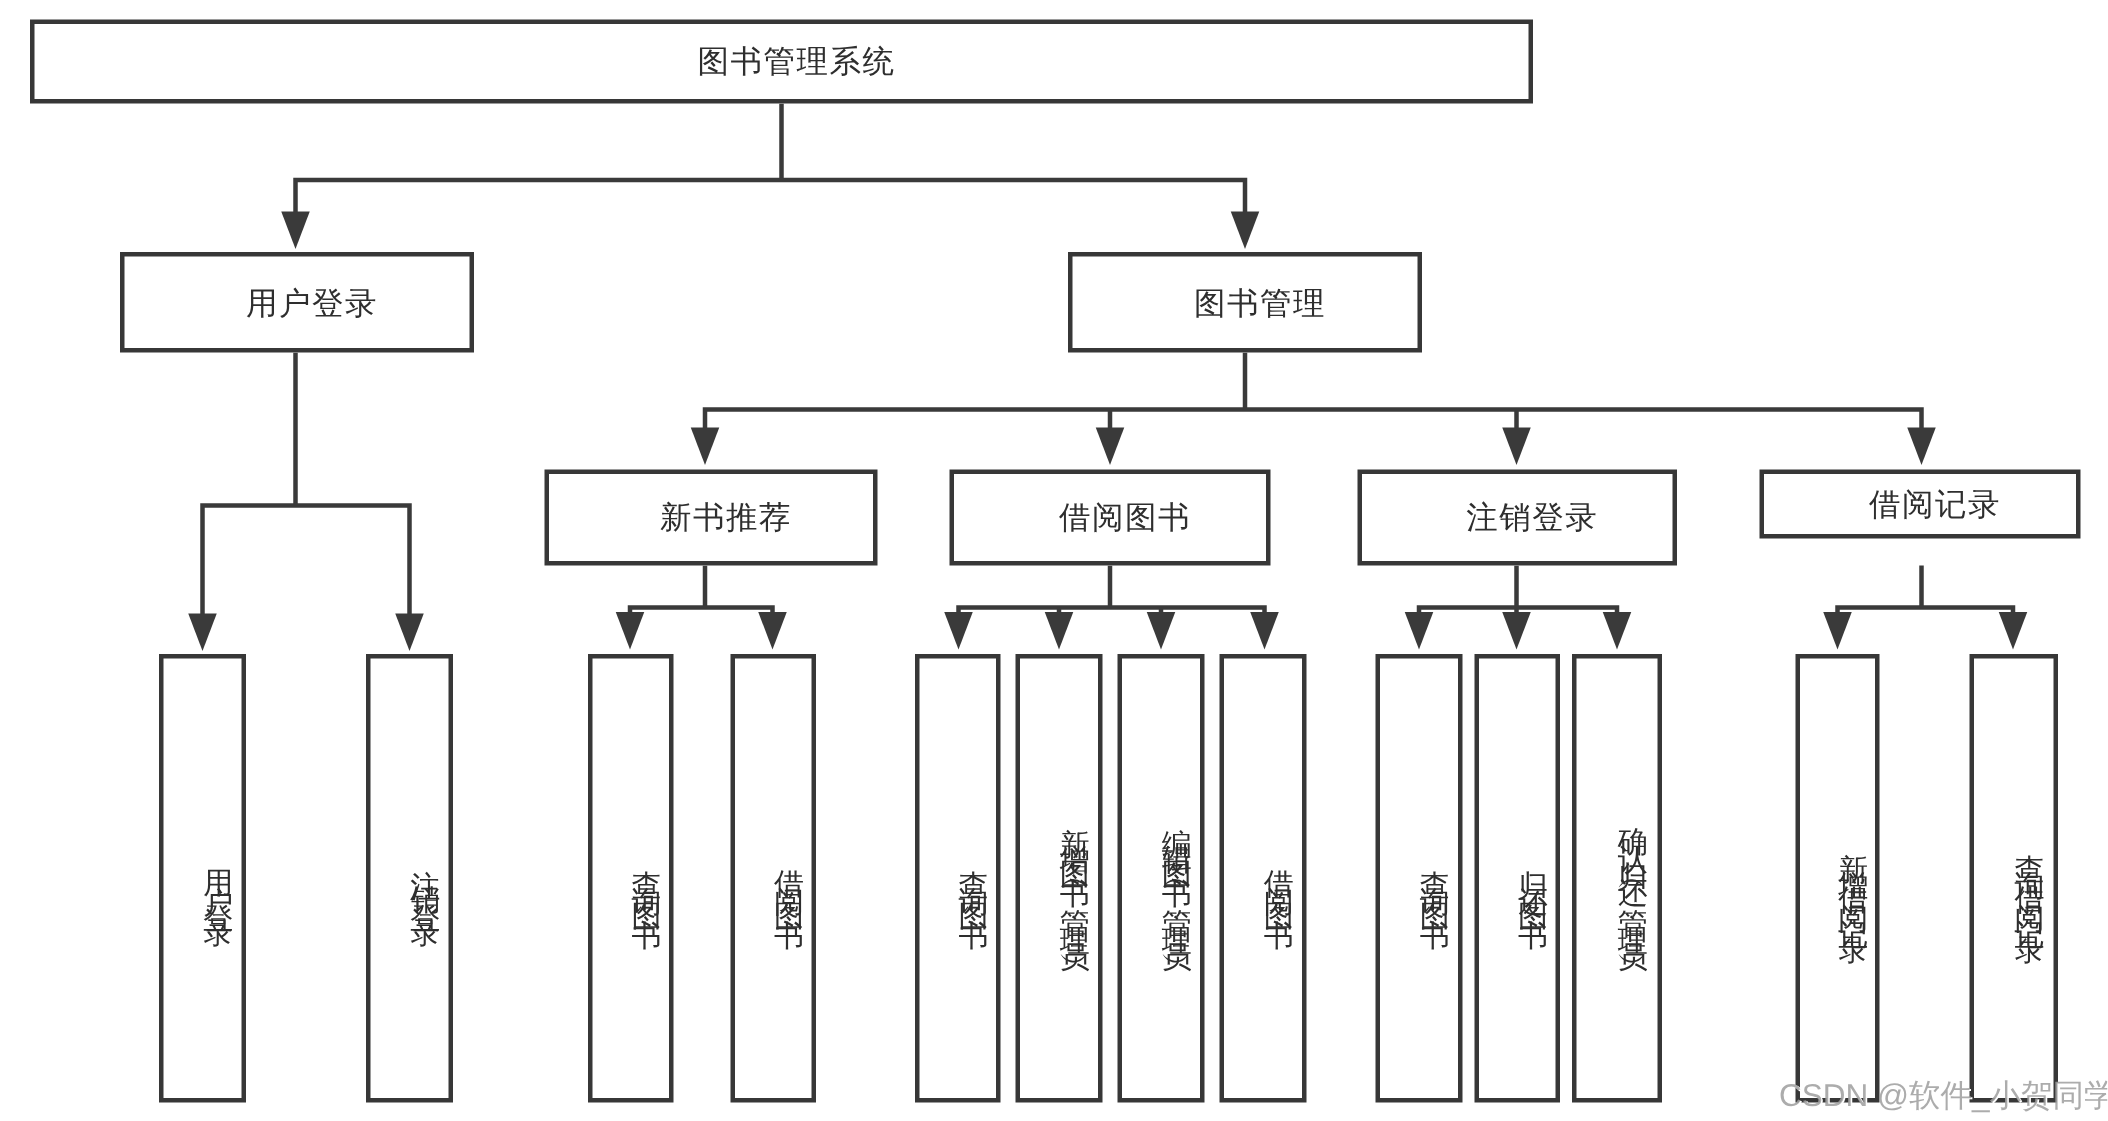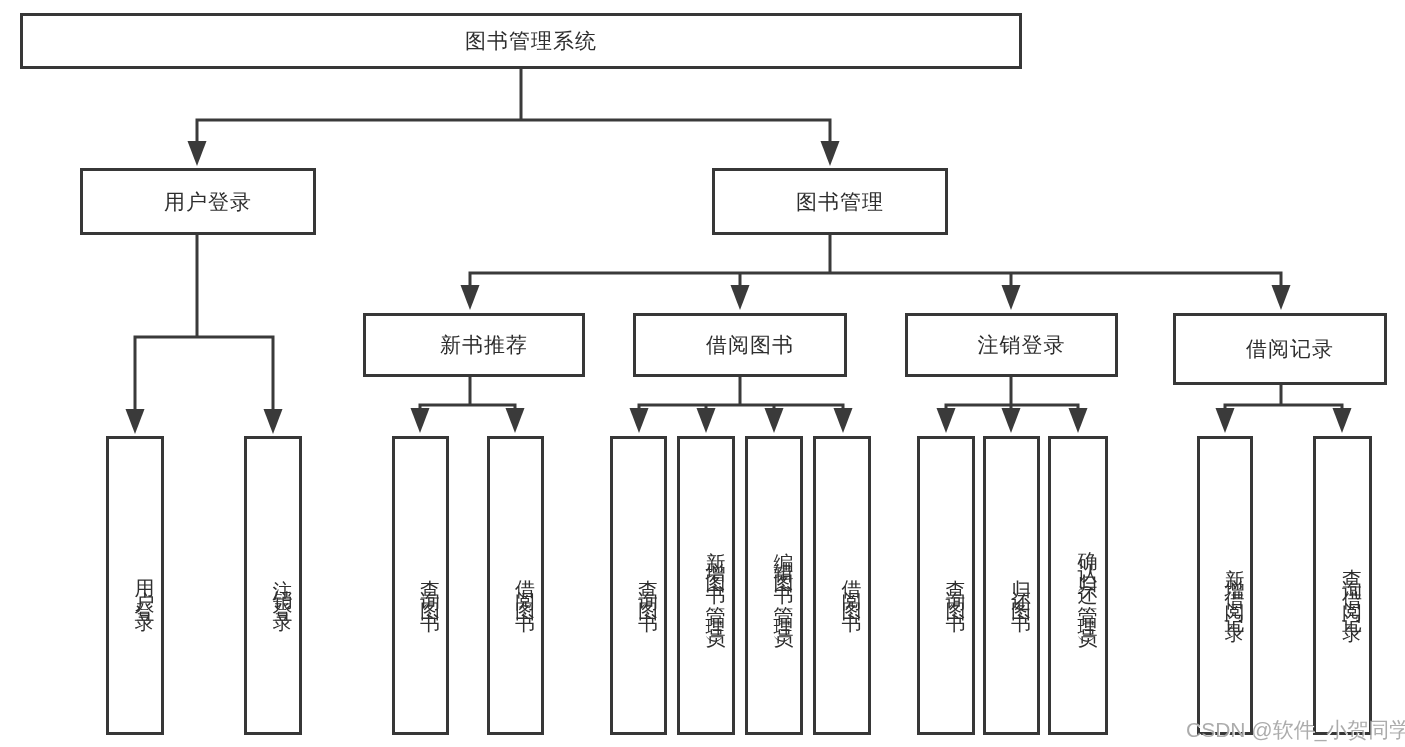--- a/index.html
+++ b/index.html
@@ -40,21 +40,21 @@
   }
   
   #n-root   { left: 20px;  top: 13px;  width: 1002px; height: 56px; }
   
   #n-login  { left: 80px;  top: 168px; width: 236px; height: 67px; }
   #n-mgmt   { left: 712px; top: 168px; width: 236px; height: 67px; }
   
   #n-newrec { left: 363px;  top: 313px; width: 222px; height: 64px; }
   #n-borrow { left: 633px;  top: 313px; width: 214px; height: 64px; }
   #n-current{ left: 905px;  top: 313px; width: 213px; height: 64px; }
-  #n-record { left: 1173px; top: 313px; width: 214px; height: 72px; }
+  #n-record { left: 1173px; top: 313px; width: 214px; height: 46px; }
   
   .leaf { top: 436px; height: 299px; }
   #l-user-login   { left: 106px;  width: 58px; }
   #l-logout       { left: 244px;  width: 58px; }
   #l-nb-query     { left: 392px;  width: 57px; }
   #l-nb-borrow    { left: 487px;  width: 57px; }
   #l-bb-query     { left: 610px;  width: 57px; }
   #l-bb-add       { left: 677px;  width: 58px; }
   #l-bb-edit      { left: 745px;  width: 58px; }
   #l-bb-borrow    { left: 813px;  width: 58px; }

